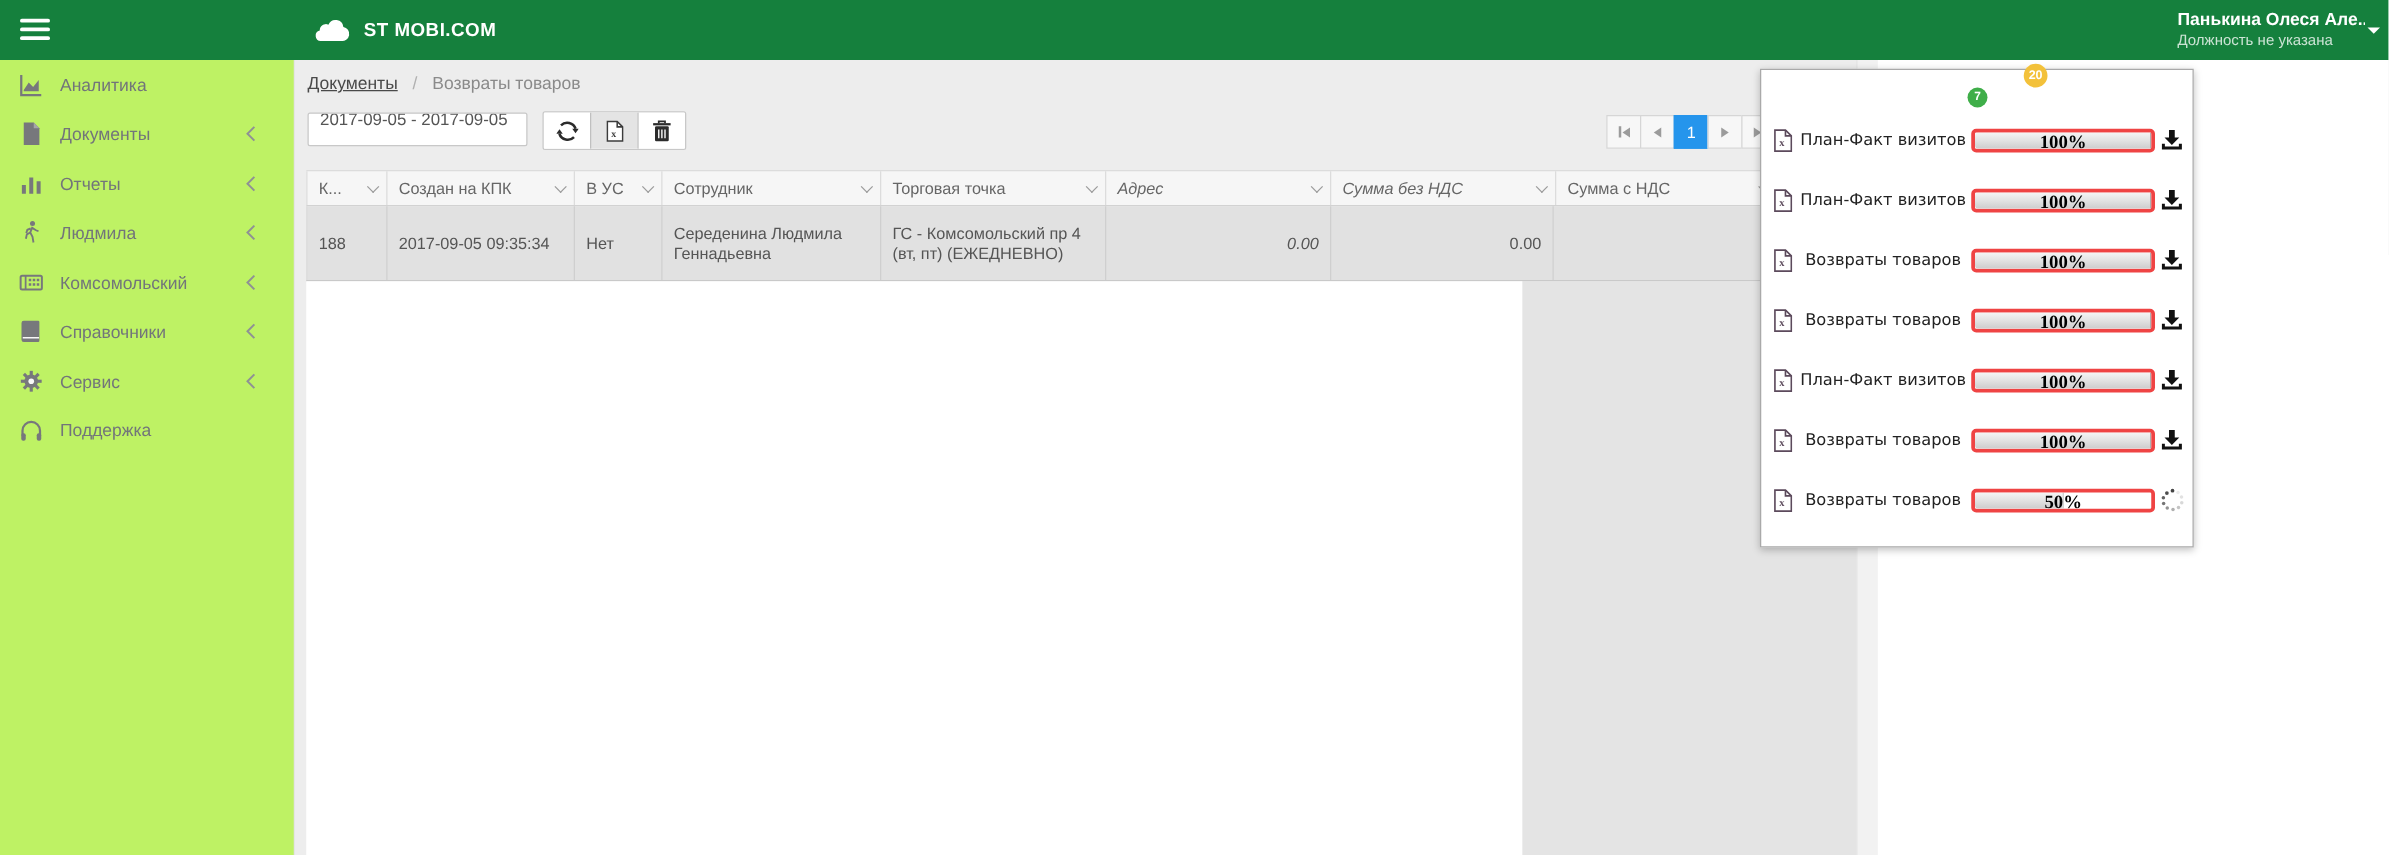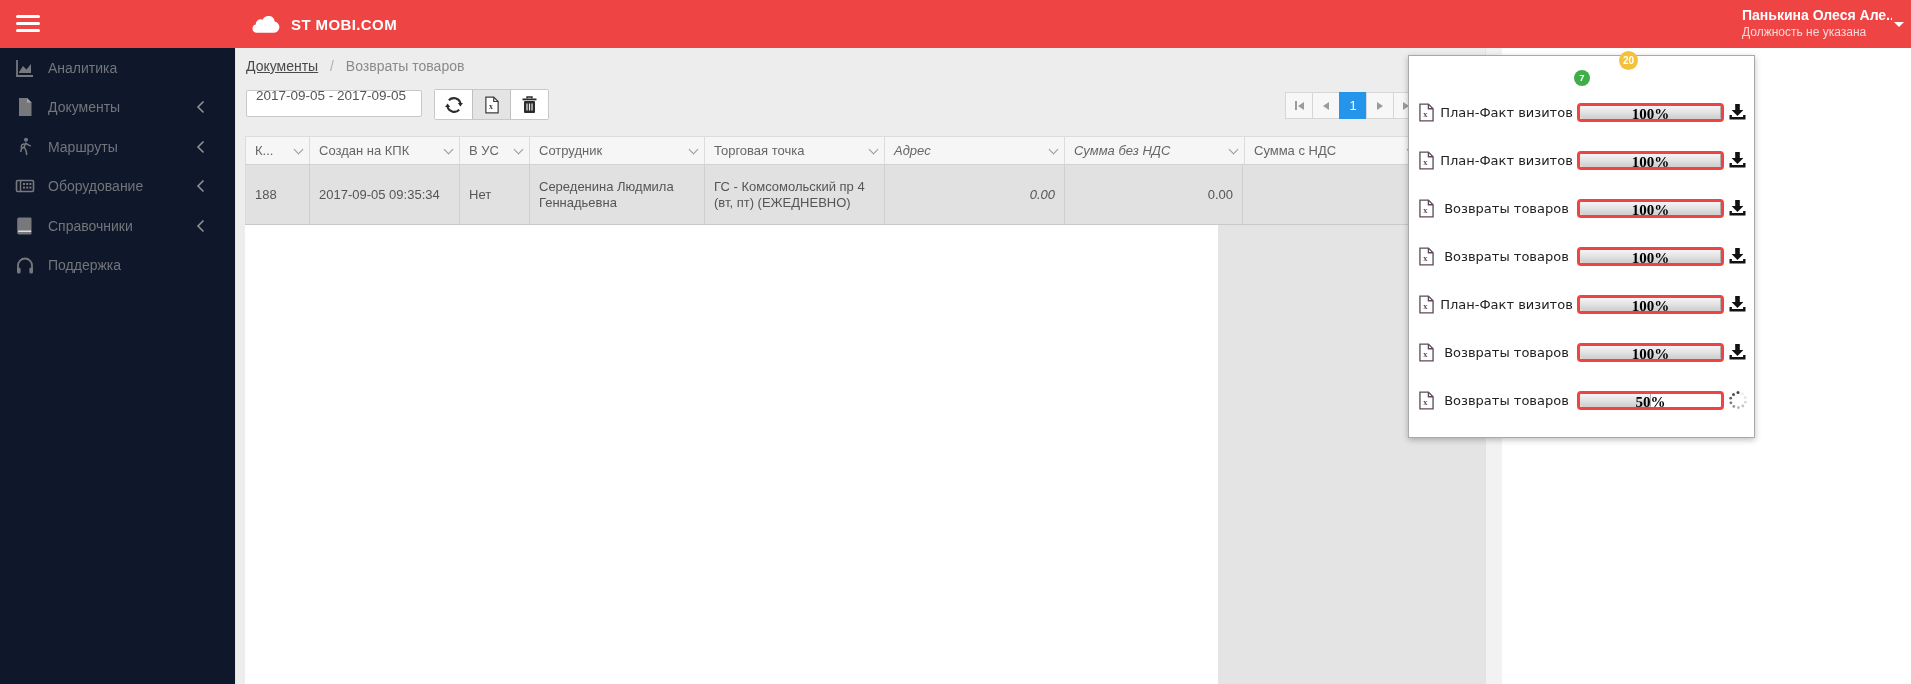--- a/index.html
+++ b/index.html
@@ -1,20 +1,20 @@
 <!DOCTYPE html>
 <html><head>
 <meta charset="utf-8">
 <style>
   html,body{margin:0;padding:0;background:#fff;}
   .app{position:relative;width:1911px;height:684px;overflow:hidden;
        font-family:"Liberation Sans",sans-serif;background:#fff;}
 
   
-  .hdr{position:absolute;left:0;top:0;width:1911px;height:48px;background:#ef4444;z-index:60;}
+  .hdr{position:absolute;left:0;top:0;width:1911px;height:48px;background:#15803d;z-index:60;}
   .hamb{position:absolute;left:16px;top:15px;width:24px;height:18px;cursor:pointer;}
   .hamb span{display:block;height:2.6px;background:#fff;border-radius:2px;margin-bottom:4.6px;}
   .brand{position:absolute;left:250px;top:0;height:48px;display:flex;align-items:center;}
   .brand svg{margin-right:10px;}
   .brand-title{color:#fff;font-size:15px;font-weight:bold;letter-spacing:.4px;}
   .hicon{position:absolute;top:12px;width:26px;height:26px;cursor:pointer;margin-top:48px;}
   .help-c{left:1522px;width:21px;height:21px;border:2px solid #fff;border-radius:50%;
           color:#fff;font-size:13px;font-weight:bold;text-align:center;line-height:20px;top:13px;}
   .dlh{left:1562px;top:13px;}
   .bellh{left:1608px;top:12px;}
@@ -22,21 +22,21 @@
   .badge{position:absolute;border-radius:50%;color:#fff;text-align:center;font-weight:bold;z-index:2;}
   .badge-green{left:12px;top:9px;width:16px;height:16px;background:#3fae49;font-size:9.5px;line-height:16px;}
   .badge-amber{left:11px;top:-9px;width:19px;height:19px;background:#f3c13a;font-size:10px;line-height:19px;}
   .user{position:absolute;left:1742px;top:7px;width:150px;cursor:pointer;}
   .user-name{color:#fff;font-size:14px;font-weight:bold;white-space:nowrap;overflow:hidden;}
   .user-role{color:rgba(255,255,255,.78);font-size:12px;margin-top:2px;white-space:nowrap;}
   .user-caret{position:absolute;left:1894px;top:22px;width:0;height:0;
       border-left:5px solid transparent;border-right:5px solid transparent;border-top:5px solid #fff;cursor:pointer;}
 
   
-  .sidebar{position:absolute;left:0;top:48px;width:236px;height:636px;background:#0f172a;
+  .sidebar{position:absolute;left:0;top:48px;width:236px;height:636px;background:#bef264;
            border-right:1px solid #e4e4e4;box-sizing:border-box;}
   .sb-item{position:relative;height:39.5px;display:flex;align-items:center;cursor:pointer;}
   .sb-ico{position:absolute;left:15px;top:50%;transform:translateY(-50%);width:20px;height:20px;}
   .sb-label{position:absolute;left:48px;font-size:14px;color:#72757a;white-space:nowrap;}
   .sb-chev{position:absolute;left:196px;top:50%;transform:translateY(-50%);}
 
   
   .main{position:absolute;left:236px;top:48px;width:1675px;height:636px;background:#ededed;}
   .right-white{position:absolute;left:1266px;top:0;width:409px;height:636px;background:#fff;}
   .scroll-strip{position:absolute;left:1249px;top:0;width:17px;height:636px;background:#f2f2f2;
@@ -173,62 +173,93 @@
       <svg class="sb-ico" viewBox="0 0 20 20">
         <path d="M4 1h8l4.5 4.5V19H4z" fill="#77787c"></path>
           <path d="M12 1v4.5h4.5z" fill="#a5a6a9"></path>
       </svg>
       <span class="sb-label">Документы</span>
       <svg class="sb-chev" width="9" height="14" viewBox="0 0 9 14">
         <path d="M7.5 1.5L2 7l5.5 5.5" fill="none" stroke="#8f9194" stroke-width="1.6"></path>
         </svg>
     </div>
 
+    <div class="sb-item">
+      <svg class="sb-ico" viewBox="0 0 20 20" fill="#77787c">
+        <rect x="2.5" y="11" width="3.2" height="7"></rect>
+          <rect x="8.4" y="5" width="3.2" height="13"></rect>
+          <rect x="14.3" y="8" width="3.2" height="10"></rect>
+      </svg>
+      <span class="sb-label">Отчеты</span>
+      <svg class="sb-chev" width="9" height="14" viewBox="0 0 9 14">
+        <path d="M7.5 1.5L2 7l5.5 5.5" fill="none" stroke="#8f9194" stroke-width="1.6"></path>
+        </svg>
+    </div>
 
     <div class="sb-item">
       <svg class="sb-ico" viewBox="0 0 20 20">
         <circle cx="11" cy="2.8" r="2" fill="#77787c"></circle>
         <path d="M11 5.5l-1.8 4.5 1.8 3.5.8 4.5M9.2 10l-2.7 1.5-.8 3.5M11 6.5l2.8 1.7 2 .8M9.5 6.8l-2.6 1-.9 2.7" stroke="#77787c" stroke-width="1.5" fill="none"></path>
       </svg>
-      <span class="sb-label">Маршруты</span>
+      <span class="sb-label">Людмила</span>
       <svg class="sb-chev" width="9" height="14" viewBox="0 0 9 14">
         <path d="M7.5 1.5L2 7l5.5 5.5" fill="none" stroke="#8f9194" stroke-width="1.6"></path>
         </svg>
     </div>
 
     <div class="sb-item">
       <svg class="sb-ico" viewBox="0 0 20 20">
         <rect x="1.5" y="4.5" width="17" height="11" rx="1.2" fill="none" stroke="#77787c" stroke-width="1.6"></rect>
         <path d="M5.5 4.5v11" stroke="#77787c" stroke-width="1.4"></path>
         <g fill="#77787c">
             <rect x="8" y="7" width="2" height="2"></rect>
             <rect x="11.2" y="7" width="2" height="2"></rect>
             <rect x="14.4" y="7" width="2" height="2"></rect>
         <rect x="8" y="10.6" width="2" height="2"></rect>
             <rect x="11.2" y="10.6" width="2" height="2"></rect>
             <rect x="14.4" y="10.6" width="2" height="2"></rect>
           </g>
       </svg>
-      <span class="sb-label">Оборудование</span>
+      <span class="sb-label">Комсомольский</span>
       <svg class="sb-chev" width="9" height="14" viewBox="0 0 9 14">
         <path d="M7.5 1.5L2 7l5.5 5.5" fill="none" stroke="#8f9194" stroke-width="1.6"></path>
         </svg>
     </div>
 
     <div class="sb-item">
       <svg class="sb-ico" viewBox="0 0 20 20">
         <path d="M4 1.5h11.5a1 1 0 0 1 1 1v15a1 1 0 0 1-1 1H4a1.8 1.8 0 0 1-1.8-1.8V3.3A1.8 1.8 0 0 1 4 1.5z" fill="#77787c"></path>
         <path d="M3.2 15.2h13" stroke="#f8f8f8" stroke-width="1.2"></path>
       </svg>
       <span class="sb-label">Справочники</span>
       <svg class="sb-chev" width="9" height="14" viewBox="0 0 9 14">
         <path d="M7.5 1.5L2 7l5.5 5.5" fill="none" stroke="#8f9194" stroke-width="1.6"></path>
         </svg>
     </div>
 
+    <div class="sb-item">
+      <svg class="sb-ico" viewBox="0 0 24 24">
+        <g fill="#77787c">
+          <rect x="10.5" y="2" width="3" height="5"></rect>
+            <rect x="10.5" y="17" width="3" height="5"></rect>
+          <rect x="2" y="10.5" width="5" height="3"></rect>
+            <rect x="17" y="10.5" width="5" height="3"></rect>
+          <rect x="10.5" y="2" width="3" height="5" transform="rotate(45 12 12)"></rect>
+          <rect x="10.5" y="17" width="3" height="5" transform="rotate(45 12 12)"></rect>
+          <rect x="2" y="10.5" width="5" height="3" transform="rotate(45 12 12)"></rect>
+          <rect x="17" y="10.5" width="5" height="3" transform="rotate(45 12 12)"></rect>
+          <circle cx="12" cy="12" r="6.5"></circle>
+        </g>
+        <circle cx="12" cy="12" r="2.7" fill="#f8f8f8"></circle>
+      </svg>
+      <span class="sb-label">Сервис</span>
+      <svg class="sb-chev" width="9" height="14" viewBox="0 0 9 14">
+        <path d="M7.5 1.5L2 7l5.5 5.5" fill="none" stroke="#8f9194" stroke-width="1.6"></path>
+        </svg>
+    </div>
 
     <div class="sb-item">
       <svg class="sb-ico" viewBox="0 0 20 20">
         <path d="M3 14v-3.5a7 7 0 0 1 14 0V14" fill="none" stroke="#77787c" stroke-width="1.8"></path>
         <rect x="2" y="12.5" width="3.6" height="6" rx="1.6" fill="#77787c"></rect>
         <rect x="14.4" y="12.5" width="3.6" height="6" rx="1.6" fill="#77787c"></rect>
       </svg>
       <span class="sb-label">Поддержка</span>
     </div>
   </div>

